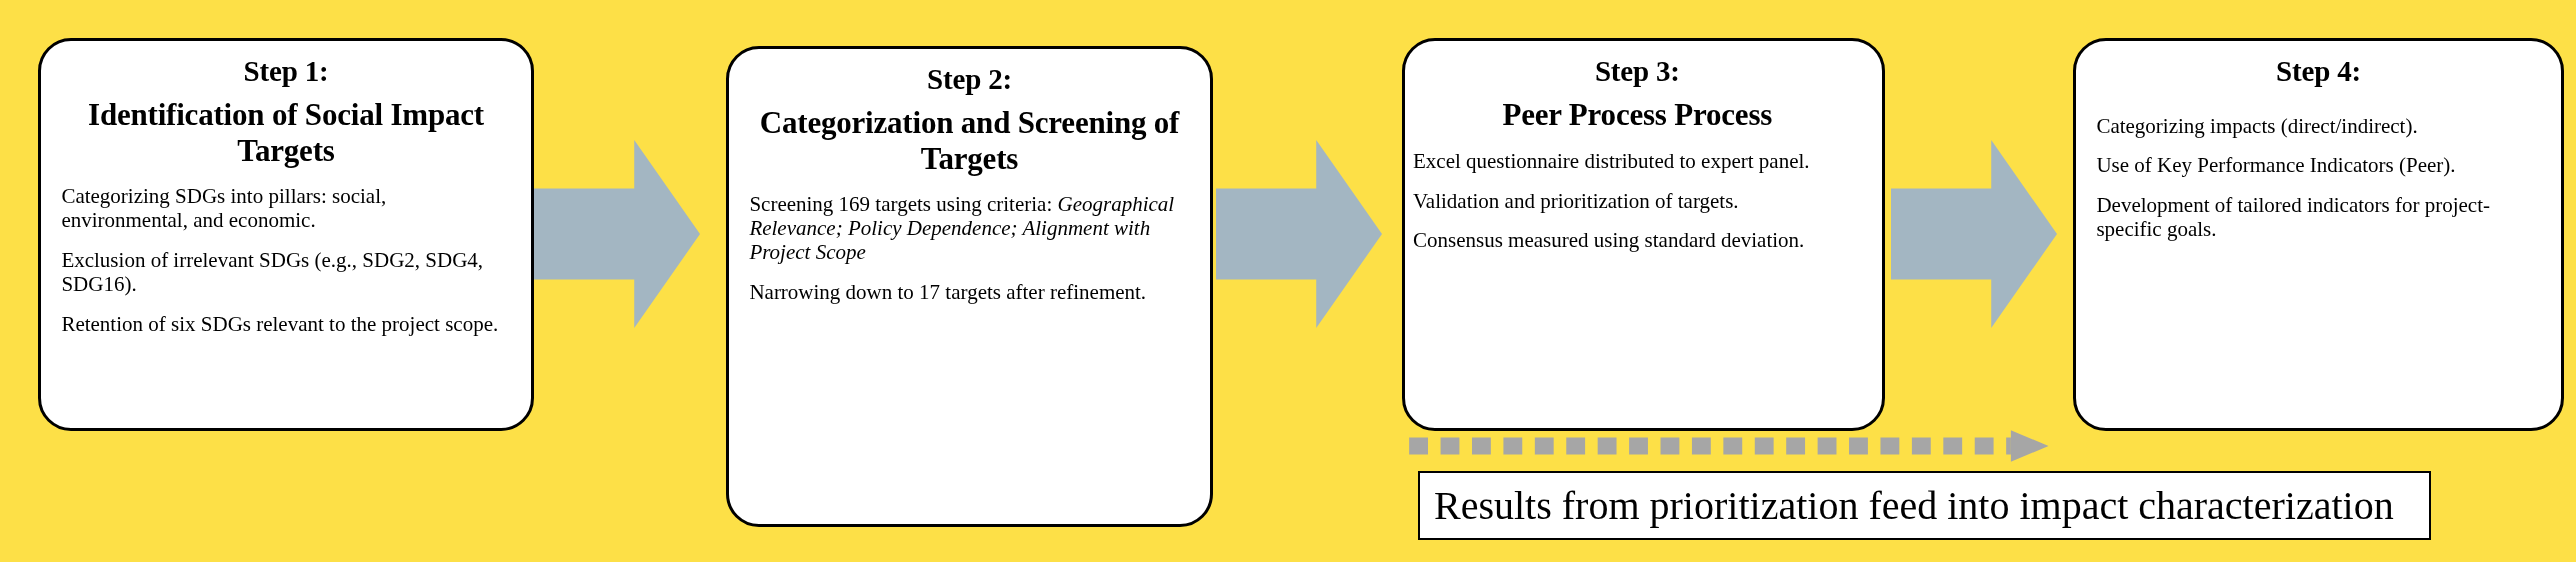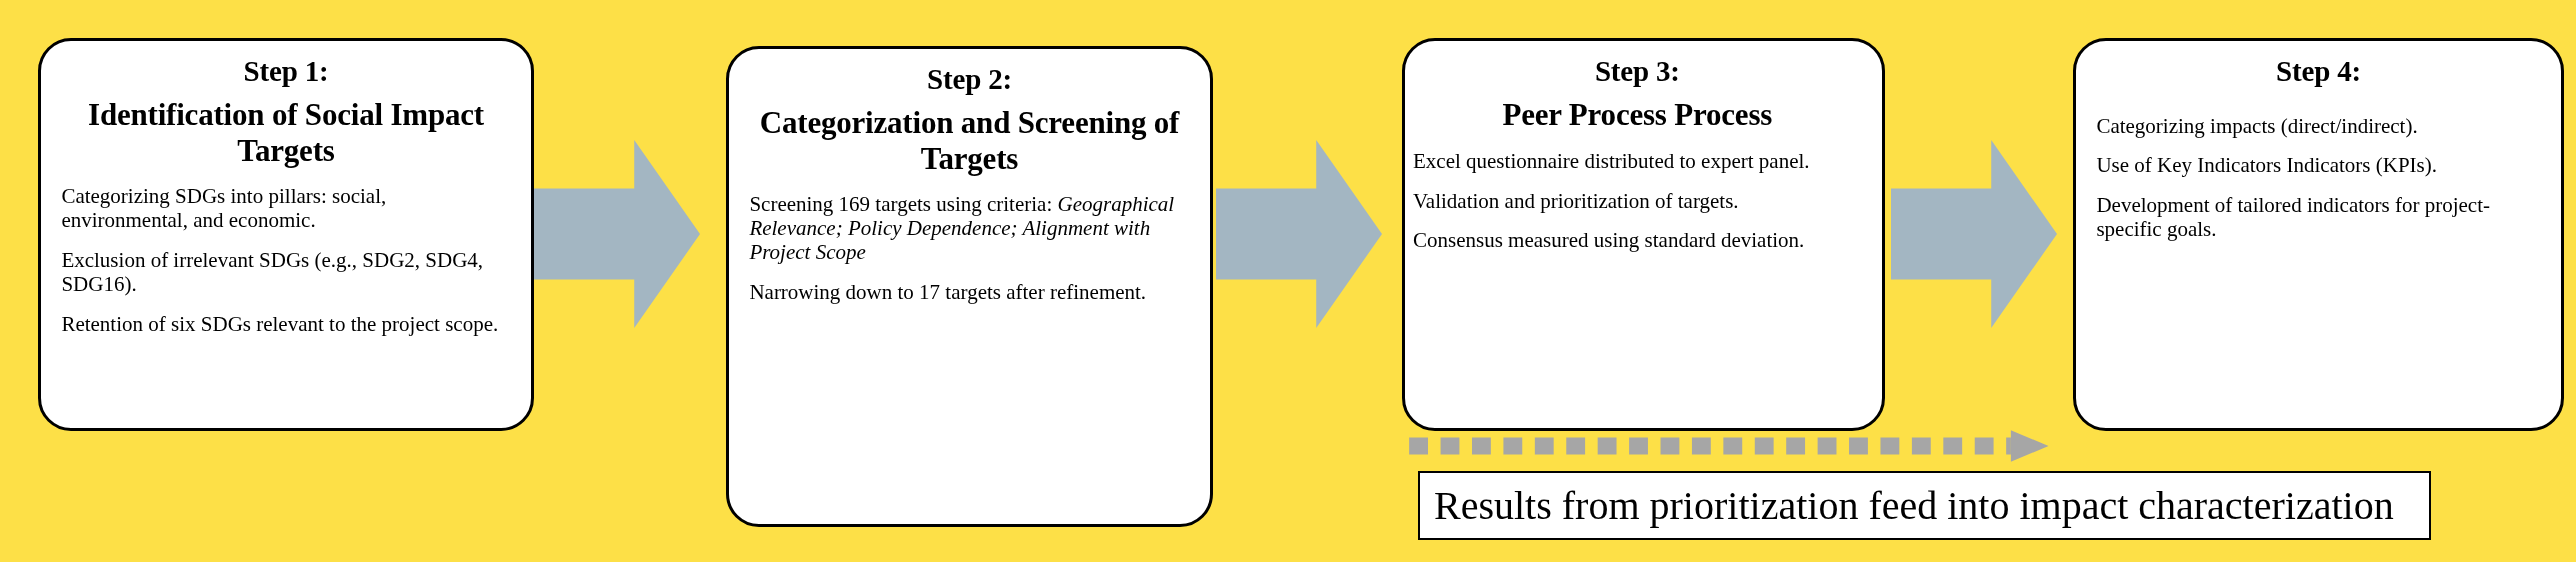--- a/index.html
+++ b/index.html
@@ -161,21 +161,21 @@
       <polygon points="0,62 128,62 128,0 212,120 128,240 128,178 0,178" fill="#a3b6c2"></polygon>
     </svg>
   </div>
 
   <div class="step-box" style="left:2073px; top:38px; width:491px; height:393px;">
     <div class="step-header">
       <span class="step-number">Step 4:</span>
     </div>
     <div class="step-body">
       <div class="bullet-line">Categorizing impacts (direct/indirect).</div>
-      <div class="bullet-line">Use of Key Indicators Indicators (KPIs).</div>
+      <div class="bullet-line">Use of Key Performance Indicators (Peer).</div>
       <div class="bullet-line">Development of tailored indicators for project-specific goals.</div>
     </div>
   </div>
 
   <div class="dashed-arrow" style="left:1406px; top:428px; width:652px; height:36px;">
     <svg viewBox="0 0 830 46" preserveAspectRatio="none" aria-hidden="true">
       <line x1="4" y1="23" x2="770" y2="23" stroke="#a6a6a6" stroke-width="22" stroke-dasharray="24 16" stroke-linecap="butt"></line>
       <polygon points="770,3 818,23 770,43" fill="#a6a6a6"></polygon>
     </svg>
   </div>

